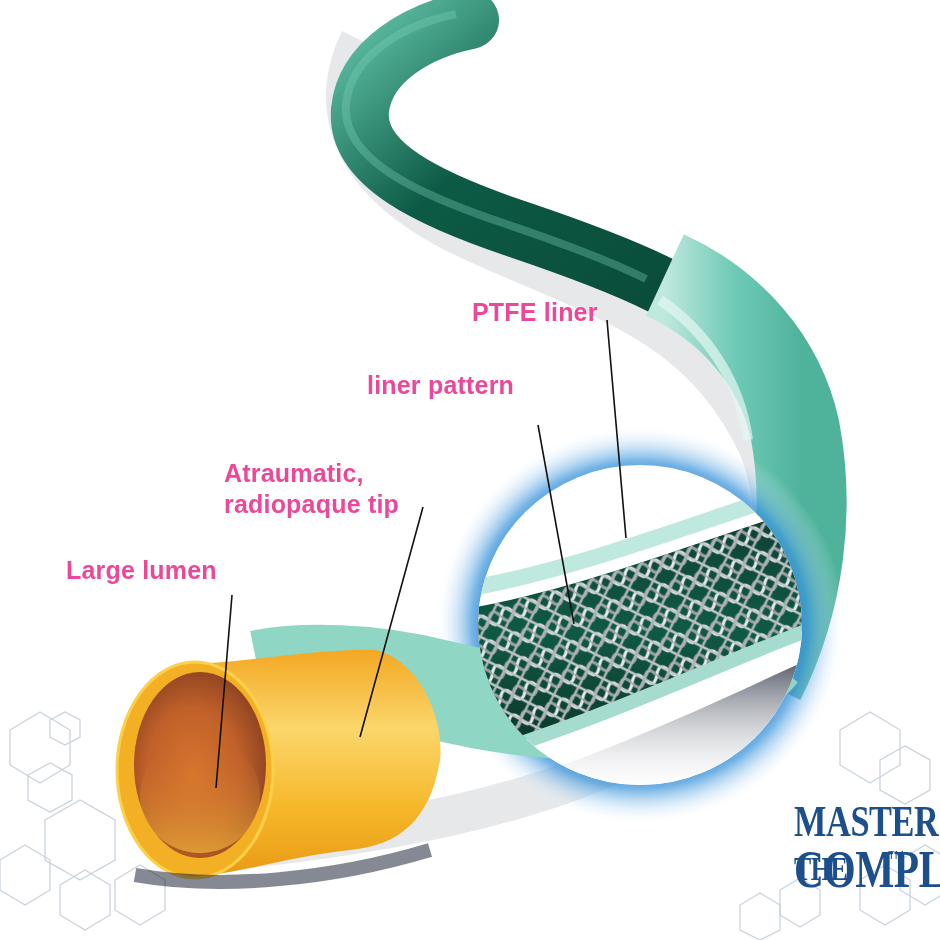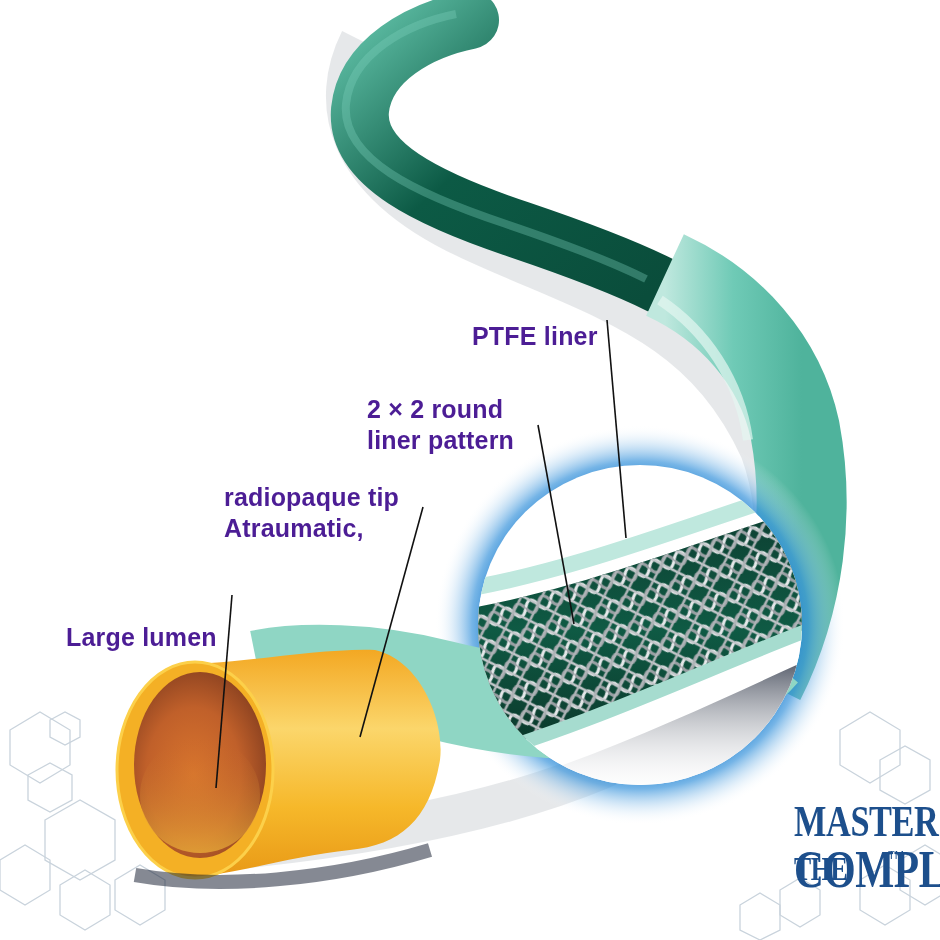--- a/index.html
+++ b/index.html
@@ -4,24 +4,23 @@
   <style>
     html, body { margin: 0; padding: 0; background: #ffffff; }
     body { width: 940px; height: 940px; position: relative; overflow: hidden; font-family: "Liberation Sans", sans-serif; }
     #stage { position: absolute; left: 0; top: 0; width: 940px; height: 940px; }
     .label {
       position: absolute;
       font-family: "Liberation Sans", sans-serif;
       font-weight: bold;
       font-size: 25px;
       line-height: 31px;
-      color: #4c1d95;
+      color: #ec4899;
       letter-spacing: 0.2px;
       white-space: nowrap;
-      margin-top: 24px;
     }
     .logo {
       position: absolute;
       font-family: "Liberation Serif", serif;
       font-weight: bold;
       color: #1d4f8c;
       line-height: 1;
       letter-spacing: -0.5px;
     }
     #logo-line1 { left: 794px; top: 800px; font-size: 44px; transform: scaleX(0.78); transform-origin: left top; }
@@ -143,28 +142,27 @@
     <line x1="538" y1="425" x2="574" y2="624"></line>
     <line x1="423" y1="507" x2="360" y2="737"></line>
     <line x1="232" y1="595" x2="216" y2="788"></line>
   </g>
 </svg>
 
 <div class="label" style="left:472px; top:297px;">
   <span>PTFE liner</span>
 </div>
 <div class="label" style="left:367px; top:370px;">
-  <div>2 × 2 round</div>
   <div>liner pattern</div>
 </div>
 <div class="label" style="left:224px; top:458px;">
+  <div>Atraumatic,</div>
   <div>radiopaque tip</div>
-  <div>Atraumatic,</div>
 </div>
-<div class="label" style="left:66px; top:598px;">
+<div class="label" style="left:66px; top:555px;">
   <span>Large lumen</span>
 </div>
 
 <div id="logo-line1" class="logo">
   <span>MASTER</span>
   <span class="small">THE</span>
 </div>
 <div id="logo-line2" class="logo">
   <span>COMPLEX</span>
 </div>

